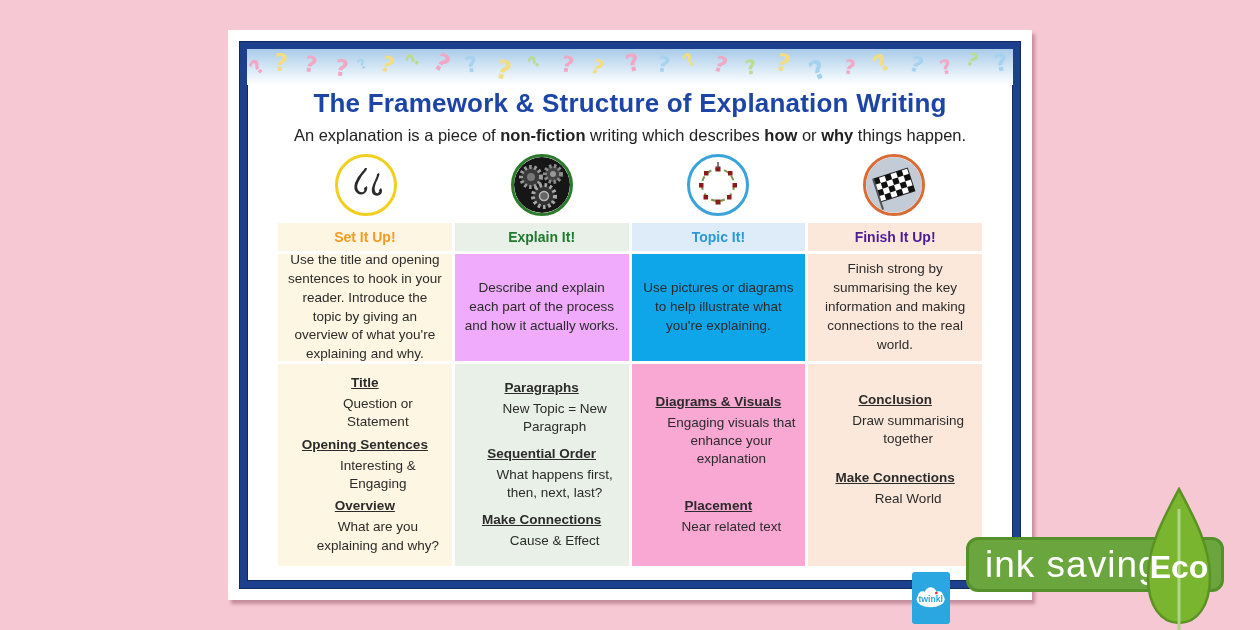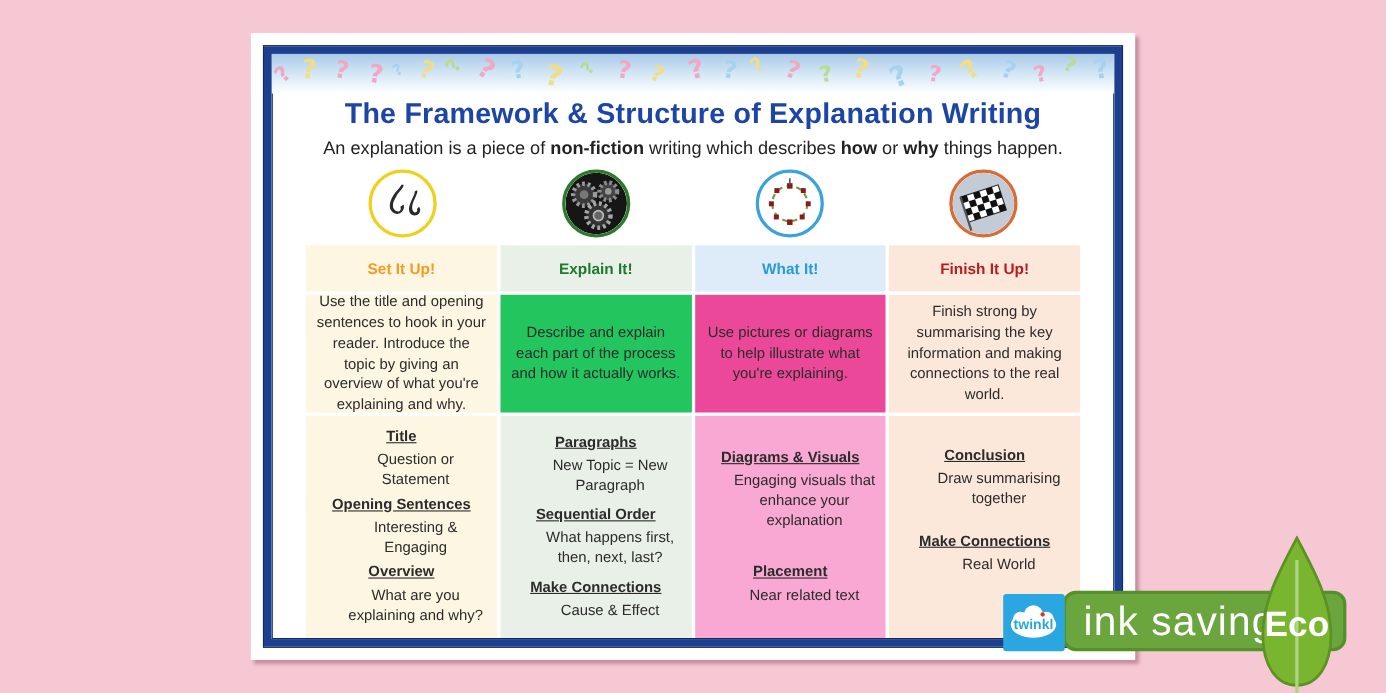--- a/index.html
+++ b/index.html
@@ -46,21 +46,21 @@
     display:flex;align-items:center;justify-content:center;
   }
   .icon-circle svg{display:block;}
   .grid{
     width:704px;margin:0 auto;
     display:grid;grid-template-columns:repeat(4,1fr);
     column-gap:3px;
   }
   .grid.headers{margin-top:7px;}
   .hdr-cell{
-    height:42px;display:flex;align-items:center;justify-content:center;
+    height:28px;display:flex;align-items:center;justify-content:center;
     font-size:14px;font-weight:700;
   }
   .grid.descs{margin-top:3px;}
   .desc-cell{
     height:107px;padding:4px 9px;box-sizing:border-box;
     display:flex;align-items:center;justify-content:center;
     text-align:center;font-size:13.5px;line-height:1.4;color:#2b2b2b;
   }
   .grid.details{margin-top:3px;}
   .detail-cell{
@@ -68,21 +68,21 @@
     display:flex;flex-direction:column;align-items:center;
     text-align:center;color:#2b2b2b;
   }
   .detail-cell.sp{justify-content:space-evenly;}
   .detail-cell.ct{justify-content:center;row-gap:30px;}
   .detail-cell.ct4{justify-content:center;row-gap:22px;padding-bottom:36px;}
   .dgroup .dh{font-weight:700;font-size:13.5px;margin-bottom:5px;text-decoration:underline;}
   .dgroup .dt{font-size:13.5px;line-height:1.35;margin-left:26px;}
   
   .twinkl-logo{
-    position:absolute;left:912px;top:540px;width:56px;height:52px;
+    position:absolute;left:912px;top:572px;width:38px;height:52px;
     background:#2aa7e0;border-radius:3px;z-index:5;
     display:flex;align-items:center;justify-content:center;
   }
   .eco-badge{
     position:absolute;left:966px;top:537px;width:258px;height:55px;
     background:#6aa53d;border:3px solid #55902a;border-radius:12px;
     box-sizing:border-box;z-index:4;
     display:flex;align-items:center;
   }
   .eco-badge .ink-label{
@@ -188,28 +188,28 @@
             </g>
             <line x1="10" y1="16" x2="10" y2="48" stroke="#555" stroke-width="2"></line>
           </g>
         </svg>
       </div>
     </div>
 
     <div class="grid headers">
       <div class="hdr-cell" style="background: rgb(253, 246, 226); color: rgb(245, 155, 34);">Set It Up!</div>
       <div class="hdr-cell" style="background: rgb(233, 240, 231); color: rgb(30, 122, 45);">Explain It!</div>
-      <div class="hdr-cell" style="background: rgb(221, 236, 248); color: rgb(43, 153, 216);">What It!</div>
-      <div class="hdr-cell" style="background: rgb(252, 232, 219); color: #b91c1c; text-align: right;">Finish It Up!</div>
+      <div class="hdr-cell" style="background: rgb(221, 236, 248); color: rgb(43, 153, 216);">Topic It!</div>
+      <div class="hdr-cell" style="background: rgb(252, 232, 219); color: #4c1d95; text-align: right;">Finish It Up!</div>
     </div>
 
     <div class="grid descs">
       <div class="desc-cell" style="background: rgb(253, 246, 226);">Use the title and opening sentences to hook in your reader. Introduce the topic by giving an overview of what you're explaining and why.</div>
-      <div class="desc-cell" style="background: #22c55e;">Describe and explain each part of the process and how it actually works.</div>
-      <div class="desc-cell" style="background: #ec4899;">Use pictures or diagrams to help illustrate what you're explaining.</div>
+      <div class="desc-cell" style="background: #f0abfc;">Describe and explain each part of the process and how it actually works.</div>
+      <div class="desc-cell" style="background: #0ea5e9;">Use pictures or diagrams to help illustrate what you're explaining.</div>
       <div class="desc-cell" style="background: rgb(252, 232, 219);">Finish strong by summarising the key information and making connections to the real world.</div>
     </div>
 
     <div class="grid details">
       <div class="detail-cell sp" style="background: rgb(253, 246, 226);">
         <div class="dgroup">
           <div class="dh">Title</div>
           <div class="dt">Question or Statement</div>
         </div>
         <div class="dgroup">

